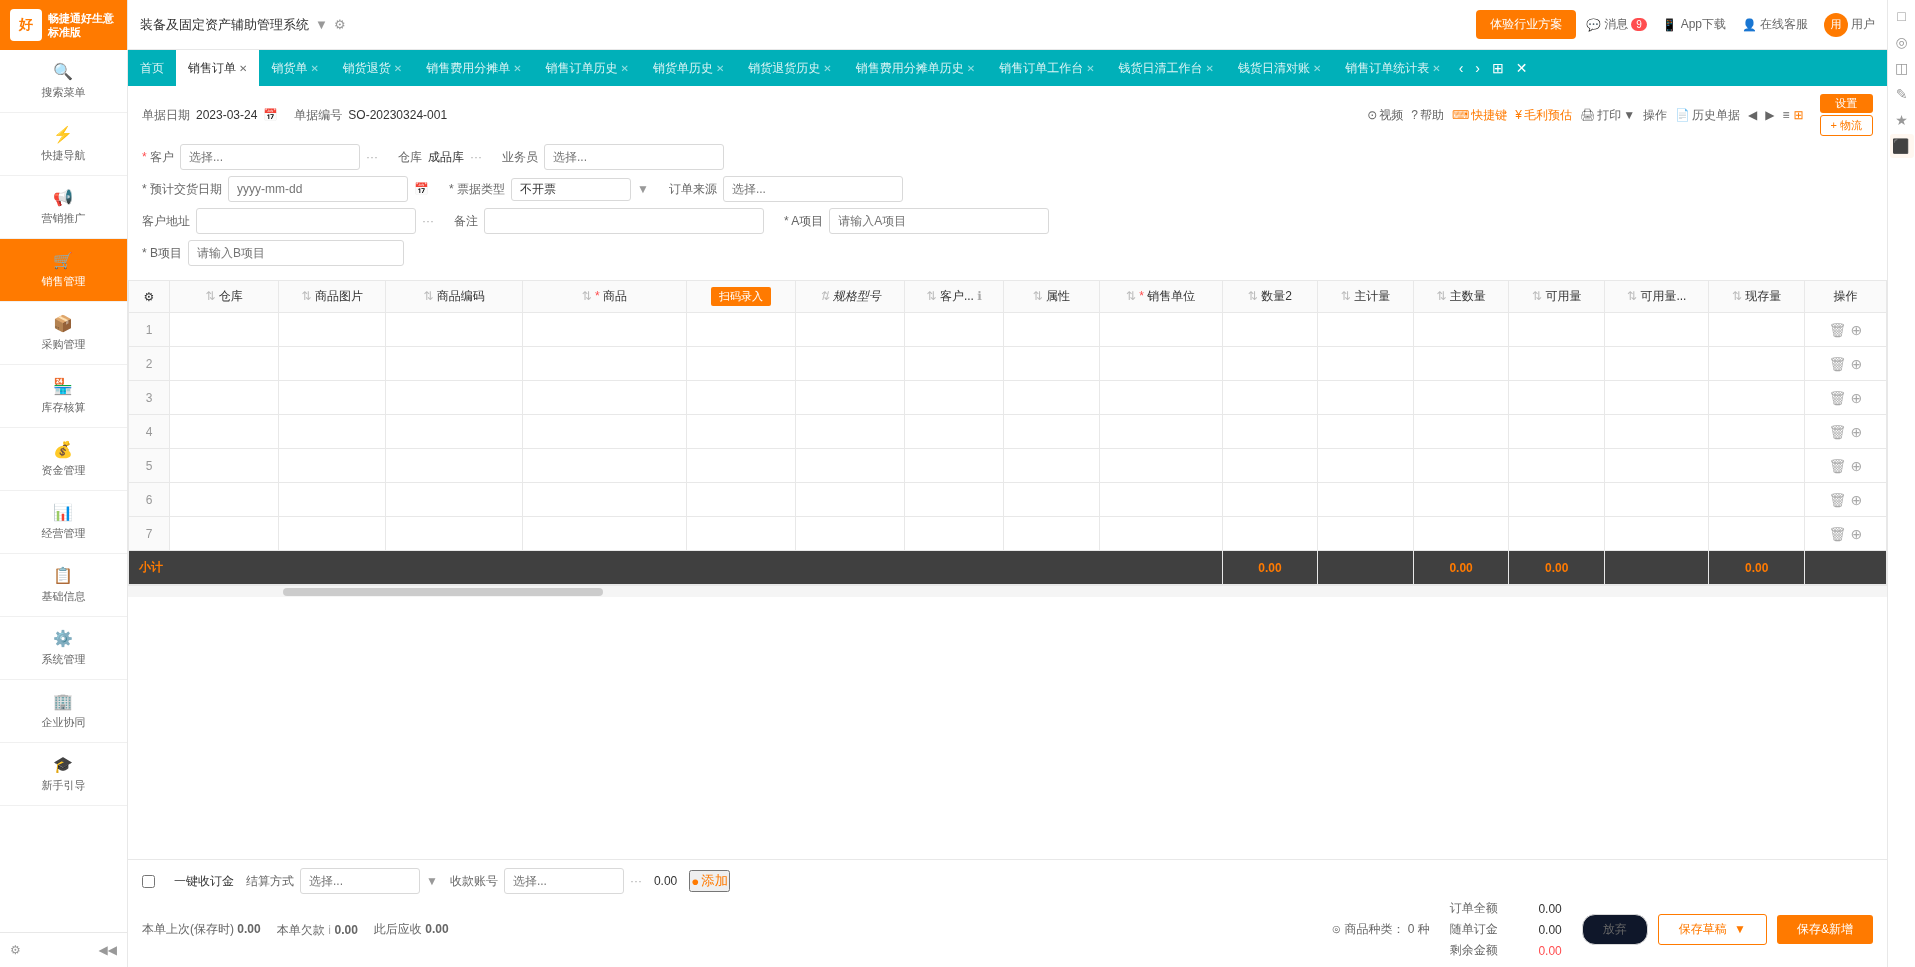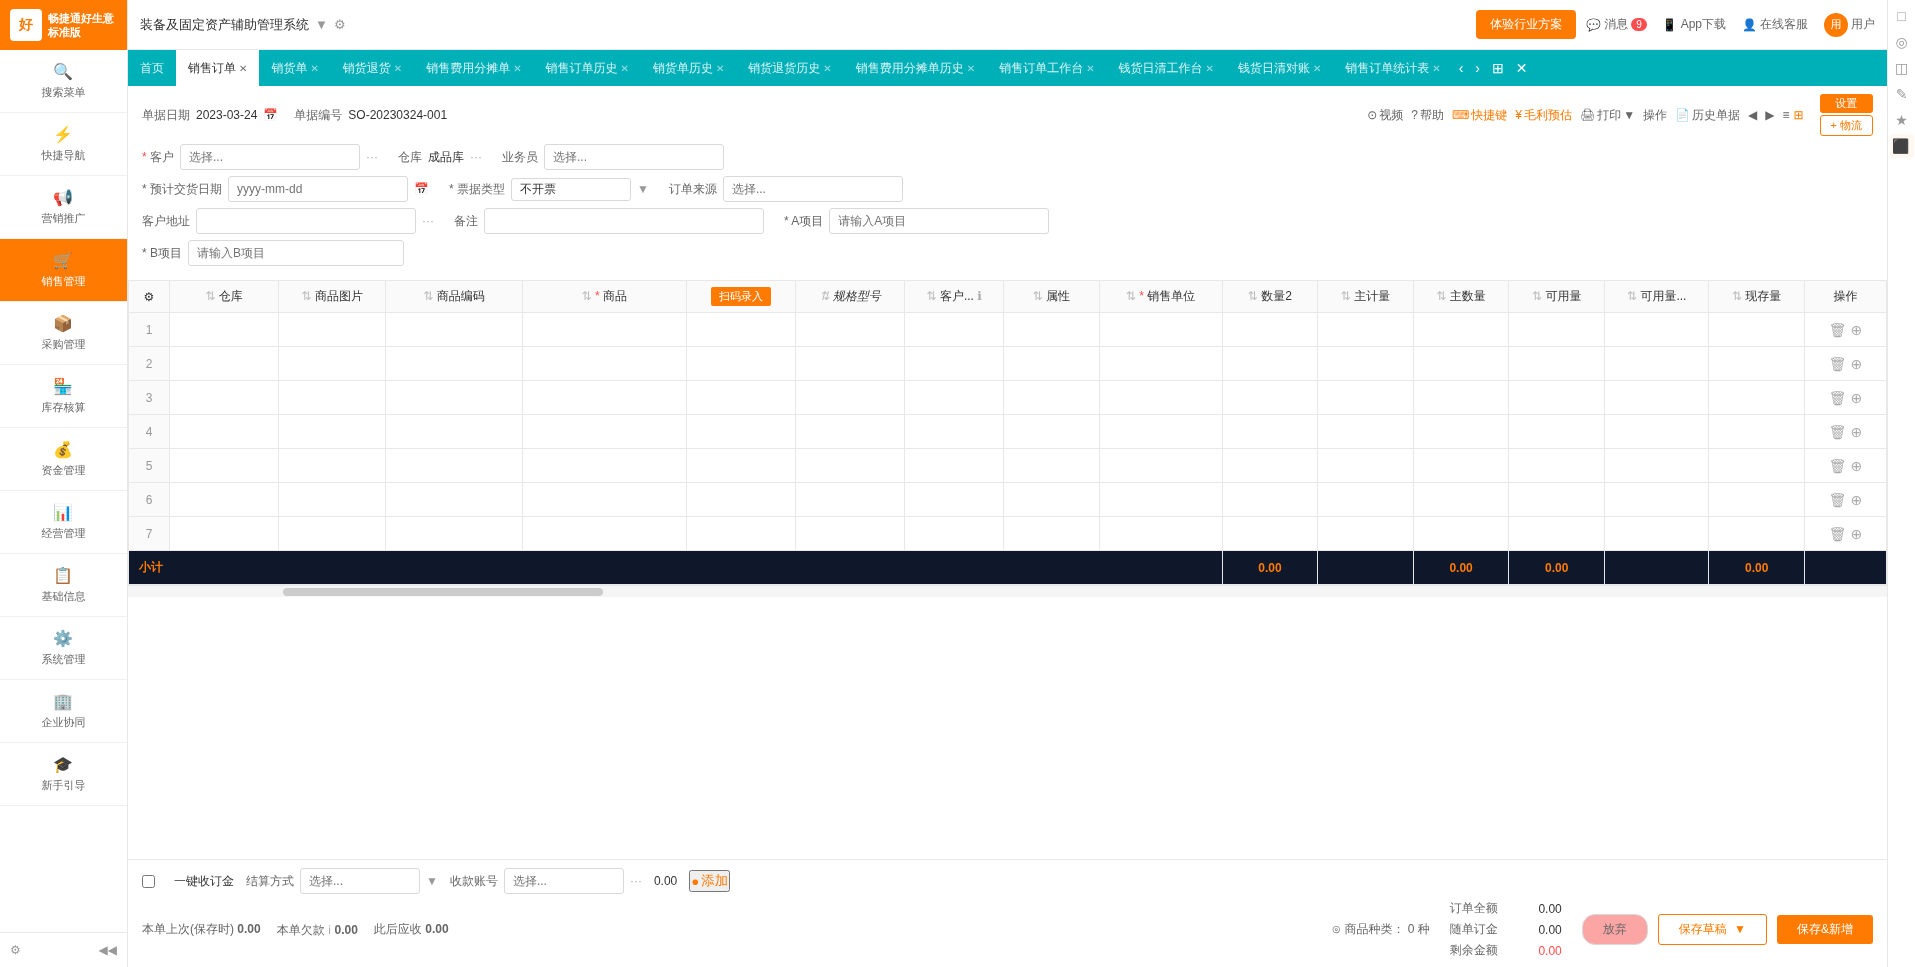--- a/index.html
+++ b/index.html
@@ -45,33 +45,33 @@
     .table-container { flex: 1; overflow: auto; background: #fff; }
     .data-table { width: 100%; border-collapse: collapse; font-size: 12px; }
     .data-table th { background: #fafafa; border: 1px solid #e8e8e8; padding: 6px 8px; white-space: nowrap; text-align: center; font-weight: normal; color: #333; position: sticky; top: 0; z-index: 1; }
     .data-table td { border: 1px solid #e8e8e8; padding: 4px 6px; text-align: center; color: #333; height: 34px; }
     .data-table .row-num { color: #999; background: #fafafa; width: 30px; }
     .col-btn { background: #ff7a00; color: #fff; border: none; padding: 2px 8px; border-radius: 2px; cursor: pointer; font-size: 11px; }
     .row-actions { display: flex; gap: 4px; justify-content: center; }
     .row-action-btn { background: none; border: none; cursor: pointer; color: #aaa; font-size: 14px; }
 
     
-    .summary-row td { background: #0f172a; font-weight: bold; color: #ff7a00; }
+    .summary-row td { background: #404040; font-weight: bold; color: #ff7a00; }
 
     
     .footer { background: #fff; border-top: 1px solid #e8e8e8; padding: 8px 14px; }
     .footer-row1 { display: flex; align-items: center; gap: 12px; margin-bottom: 6px; }
     .footer-row2 { display: flex; align-items: center; justify-content: space-between; }
     .footer-totals { display: flex; flex-direction: column; gap: 4px; text-align: right; font-size: 12px; }
     .footer-total-row { display: flex; justify-content: space-between; gap: 4px; align-items: center; }
     .footer-total-label { color: #666; }
     .footer-total-value { color: #333; min-width: 60px; text-align: right; }
     .footer-left { font-size: 12px; color: #666; display: flex; gap: 16px; }
     .footer-actions { display: flex; gap: 10px; align-items: center; }
-    .btn-discard { border: 1px solid #d9d9d9; background: #fca5a5; color: #666; padding: 6px 20px; border-radius: 13px; cursor: pointer; font-size: 12px; }
+    .btn-discard { border: 1px solid #d9d9d9; background: #0f172a; color: #666; padding: 6px 20px; border-radius: 13px; cursor: pointer; font-size: 12px; }
     .btn-save-draft { border: 1px solid #ff7a00; background: #fff; color: #ff7a00; padding: 6px 20px; border-radius: 3px; cursor: pointer; font-size: 12px; }
     .btn-save-new { background: #ff7a00; color: #fff; border: none; padding: 6px 20px; border-radius: 3px; cursor: pointer; font-size: 12px; }
     .footer-stats { font-size: 12px; color: #666; }
     .checkbox-label { display: flex; align-items: center; gap: 19px; }
     .add-btn { color: #ff7a00; cursor: pointer; display: flex; align-items: center; gap: 2px; }
 
     
     .right-panel { width: 28px; background: #fff; border-left: 1px solid #e8e8e8; display: flex; flex-direction: column; align-items: center; padding: 4px 0; gap: 2px; }
     .right-panel-icon { width: 24px; height: 24px; display: flex; align-items: center; justify-content: center; color: #999; cursor: pointer; font-size: 14px; border-radius: 3px; }
     .right-panel-icon.orange { color: #ff7a00; background: #fff7f0; }

